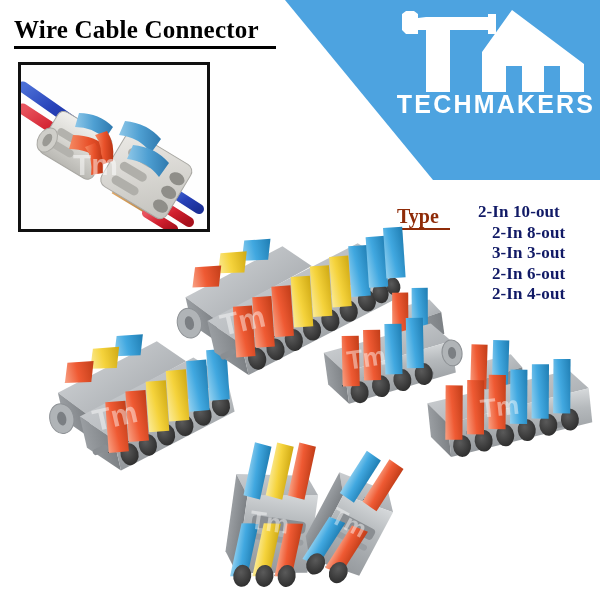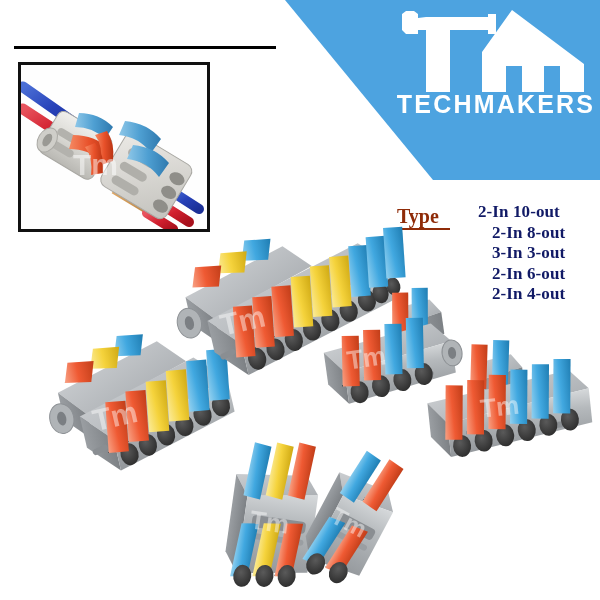--- a/index.html
+++ b/index.html
@@ -80,20 +80,21 @@
       <path d="M10 6 L14 3 L22 3 L26 6 L26 10 L34 9 L96 9 L96 6 L104 6 L104 26
                L96 26 L96 22 L58 22 L58 84 L34 84 L34 22 L26 22 L26 26 L14 26 L10 22 Z" fill="#ffffff"></path>
 
       <path d="M138 2 L210 56 L210 84 L186 84 L186 58 L170 58 L170 84 L148 84
                L148 58 L132 58 L132 84 L108 84 L108 44 Z" fill="#ffffff" transform="translate(-18,0) scale(1,1)"></path>
     </svg>
   </div>
 
   <div class="banner-word">TECHMAKERS</div>
 
+  <div class="title">Wire Cable Connector</div>
   <div class="title-rule"></div>
 
   <div class="photo-frame">
     <div class="photo-inner">
       <svg width="186" height="164" viewBox="0 0 186 164">
         <defs>
           <linearGradient id="wBlue" x1="0" y1="0" x2="1" y2="1">
             <stop offset="0" stop-color="#4b6fd6"></stop>
               <stop offset=".5" stop-color="#2741b8"></stop>
             <stop offset="1" stop-color="#1b2f96"></stop>

